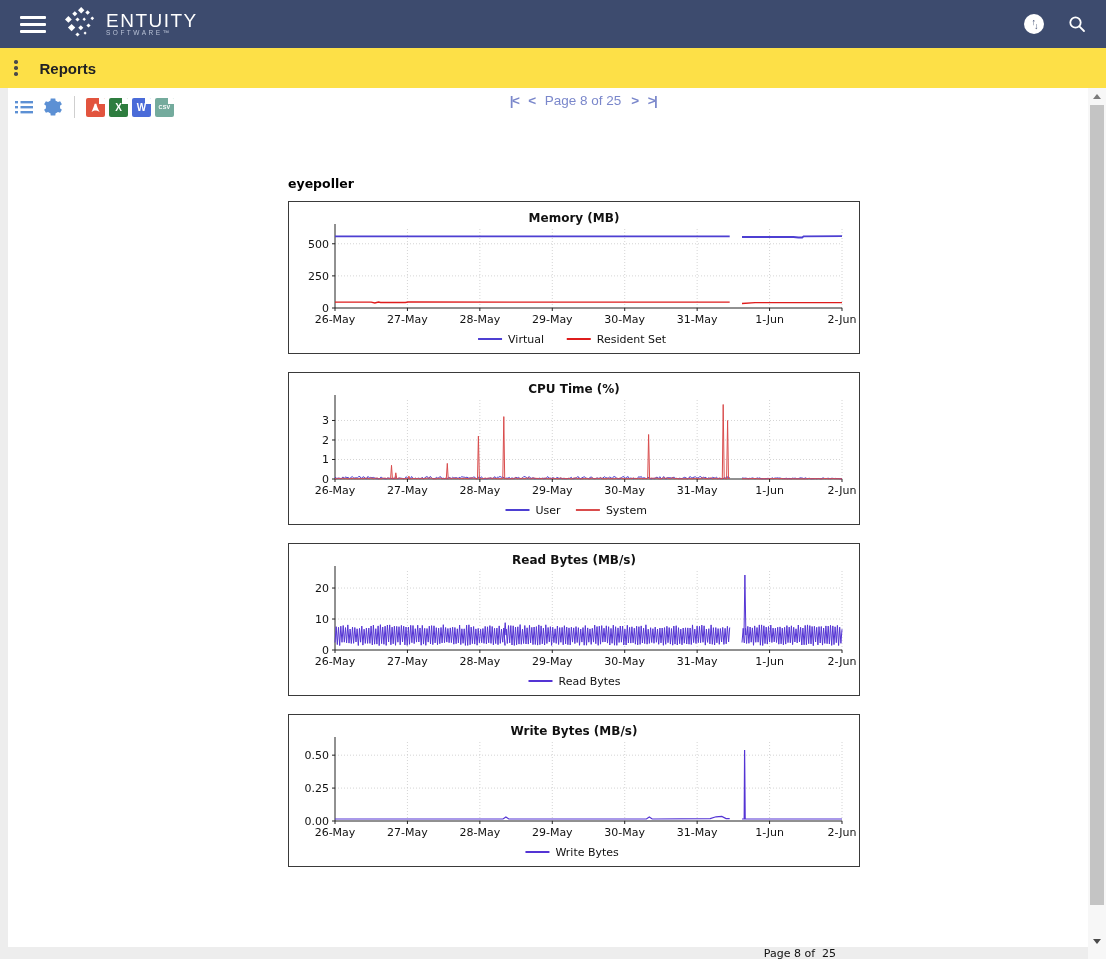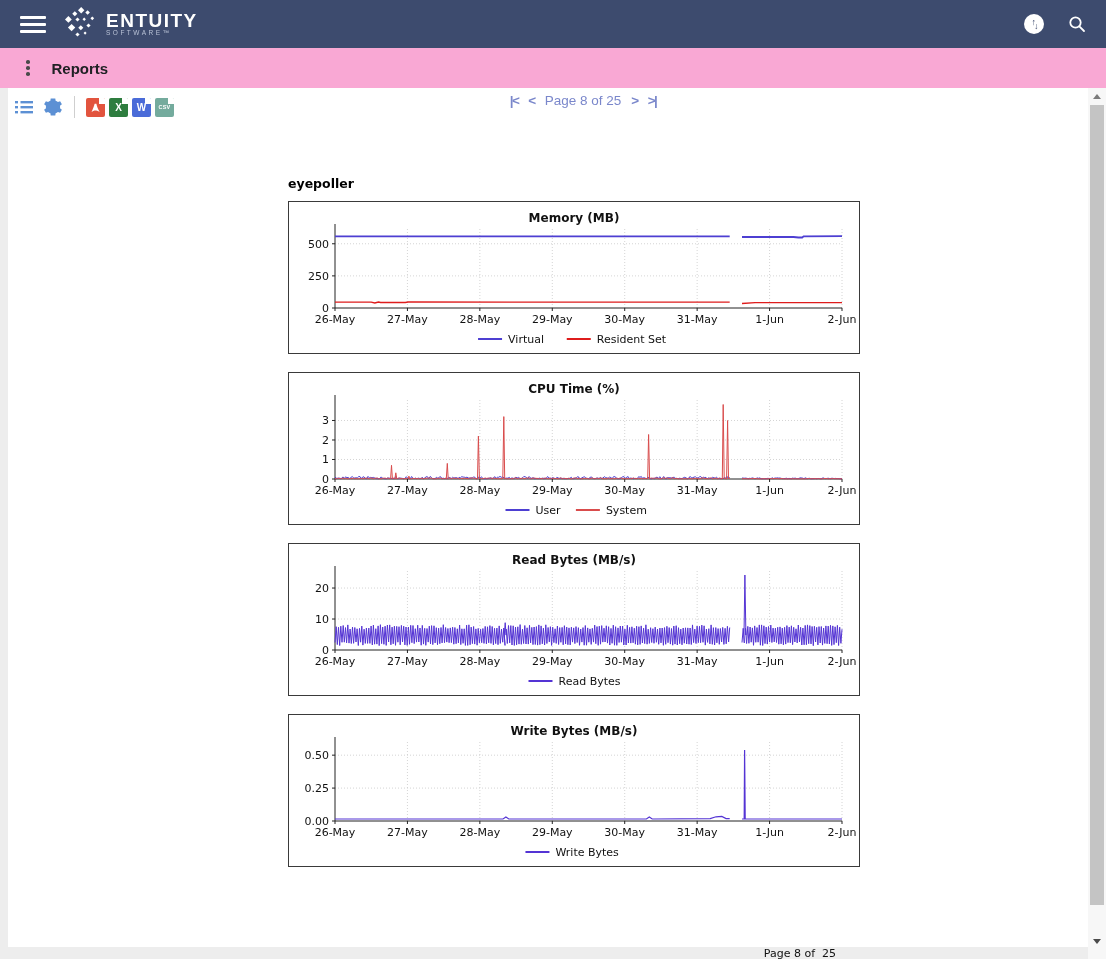--- a/index.html
+++ b/index.html
@@ -7,33 +7,33 @@
               font-family:"Liberation Sans", sans-serif; }
 
   
   .app-header { position:absolute; left:0; top:0; width:1106px; height:48px;
                 background:#3d4b6e; display:flex; align-items:center; padding:0 14px; }
   .hamburger { width:26px; height:17px; display:flex; flex-direction:column;
                justify-content:space-between; cursor:pointer; margin-left:6px; }
   .hamburger div { height:3px; background:#fff; border-radius:1px; }
   .logo-wrap { display:flex; align-items:center; margin-left:18px; }
   .brand-text { margin-left:8px; color:#fff; }
-  .brand-name { font-size:19px; letter-spacing:1.5px; font-weight:700; line-height:17px; }
+  .brand-name { font-size:19px; letter-spacing:1.5px; font-weight:400; line-height:17px; }
   .brand-sub  { font-size:6.5px; letter-spacing:2.5px; color:#b9c2d6; }
   .header-right { margin-left:auto; display:flex; align-items:center; gap:24px; padding-right:6px; }
   .circle-icon { width:20px; height:20px; border-radius:50%; background:#fff; color:#3d4b6e;
                  display:flex; align-items:center; justify-content:center; font-size:9px;
                  font-weight:bold; cursor:pointer; letter-spacing:-2px; }
   .circle-icon .up { position:relative; top:-2px; }
   .circle-icon .dn { position:relative; top:2px; }
   .search-icon { cursor:pointer; display:block; }
 
   
-  .menu-bar { position:absolute; left:0; top:48px; width:1106px; height:40px; background:#f9a8d4;
-              display:flex; align-items:center; padding-left:22px; }
+  .menu-bar { position:absolute; left:0; top:48px; width:1106px; height:40px; background:#fde047;
+              display:flex; align-items:center; padding-left:10px; }
   .kebab { display:flex; flex-direction:column; gap:2.5px; cursor:pointer; padding:4px; }
   .kebab i { width:3.5px; height:3.5px; border-radius:50%; background:#4a4a4a; }
   .menu-title { margin-left:18px; font-size:15px; font-weight:700; color:#202124; }
 
   
   .paper { position:absolute; left:8px; top:88px; width:1080px; height:859px; background:#fff; }
 
   .toolbar { position:absolute; left:6px; top:8px; height:22px; display:flex; align-items:center; }
   .tb-icon { cursor:pointer; display:flex; align-items:center; justify-content:center; }
   .tb-list { margin-right:9px; }

